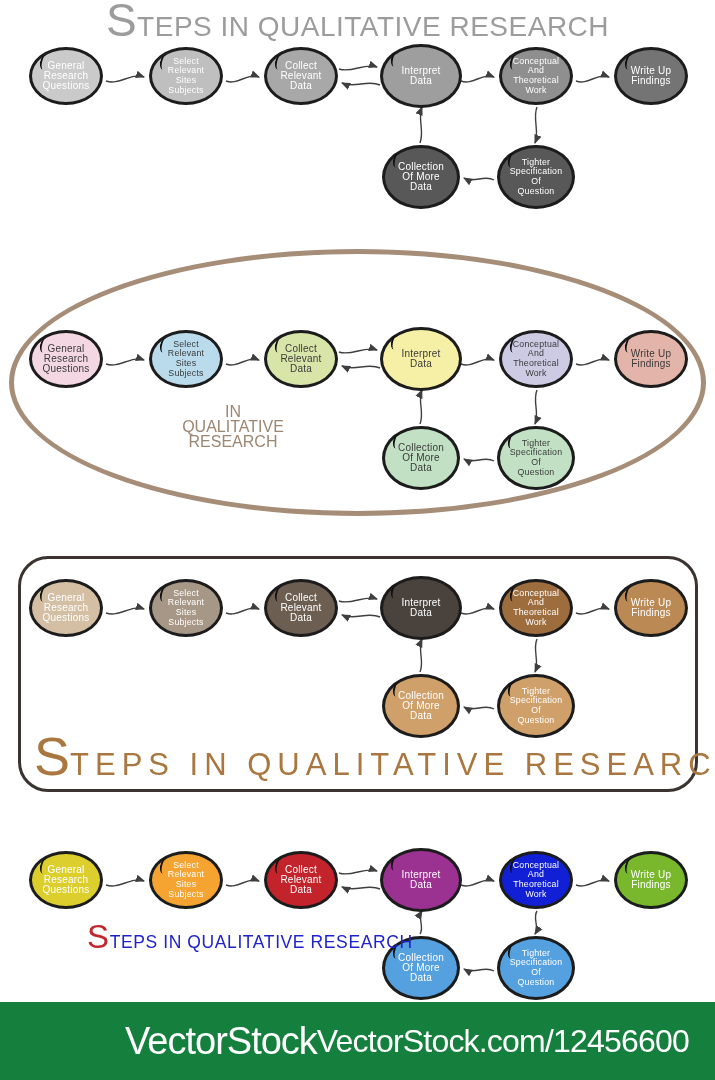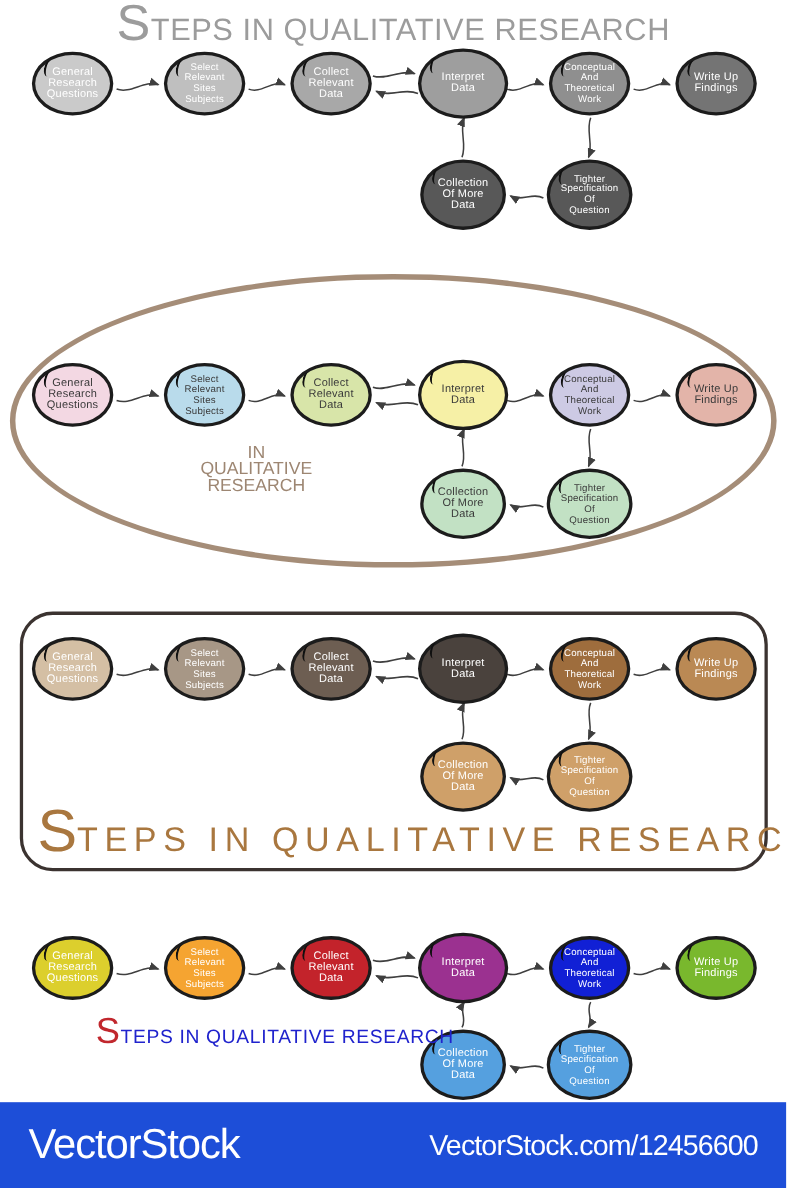--- a/index.html
+++ b/index.html
@@ -25,21 +25,21 @@
   .t2{position:absolute;left:166px;top:404px;width:134px;text-align:center;font-size:16px;line-height:15px;z-index:4;}
   .t2 .lead{font-size:30px;}
   .t3{position:absolute;left:34px;top:732px;width:670px;white-space:nowrap;font-size:31px;letter-spacing:6px;z-index:4;}
   .t3 .lead{font-size:54px;letter-spacing:0;}
   .t4{position:absolute;left:87px;top:922px;white-space:nowrap;font-size:17.5px;letter-spacing:0.6px;z-index:4;}
   .t4 .lead{font-size:33px;}
   
   #bar{position:absolute;left:0;top:1002px;width:715px;height:78px;box-sizing:border-box;
        display:flex;align-items:center;justify-content:space-between;padding:0 26px;z-index:5;}
   #bar .logo{font-size:38px;letter-spacing:-1px;font-weight:500;}
-  #bar .ref{font-size:26px;letter-spacing:-0.8px;}
+  #bar .ref{font-size:32px;letter-spacing:-0.8px;}
 </style>
 </head>
 <body>
 
 <div id="canvas">
 
   <div class="frame" id="f-ellipse" style="border-color: rgb(165, 141, 120);"></div>
   <div class="frame" id="f-rect" style="border-color: rgb(59, 51, 48);"></div>
 
   <div class="t1" style="color: rgb(156, 156, 156);"><span class="lead">S</span><span>TEPS IN QUALITATIVE RESEARCH</span></div>
@@ -353,18 +353,18 @@
         <span class="acc"></span>
         <span class="ntxt" style="font-size: 8.8px; line-height: 9.7px;">
           <span class="nline">Tighter</span>
           <span class="nline">Specification</span>
           <span class="nline">Of</span>
           <span class="nline">Question</span>
         </span>
       </div>
     </div>
 
-  <div id="bar" style="background: #1d4ed8; color: rgb(255, 255, 255);">
+  <div id="bar" style="background: #15803d; color: rgb(255, 255, 255); justify-content: flex-end;">
     <div class="logo">VectorStock</div>
     <div class="ref">VectorStock.com/12456600</div>
   </div>
 
 </div>
 
 </body></html>

